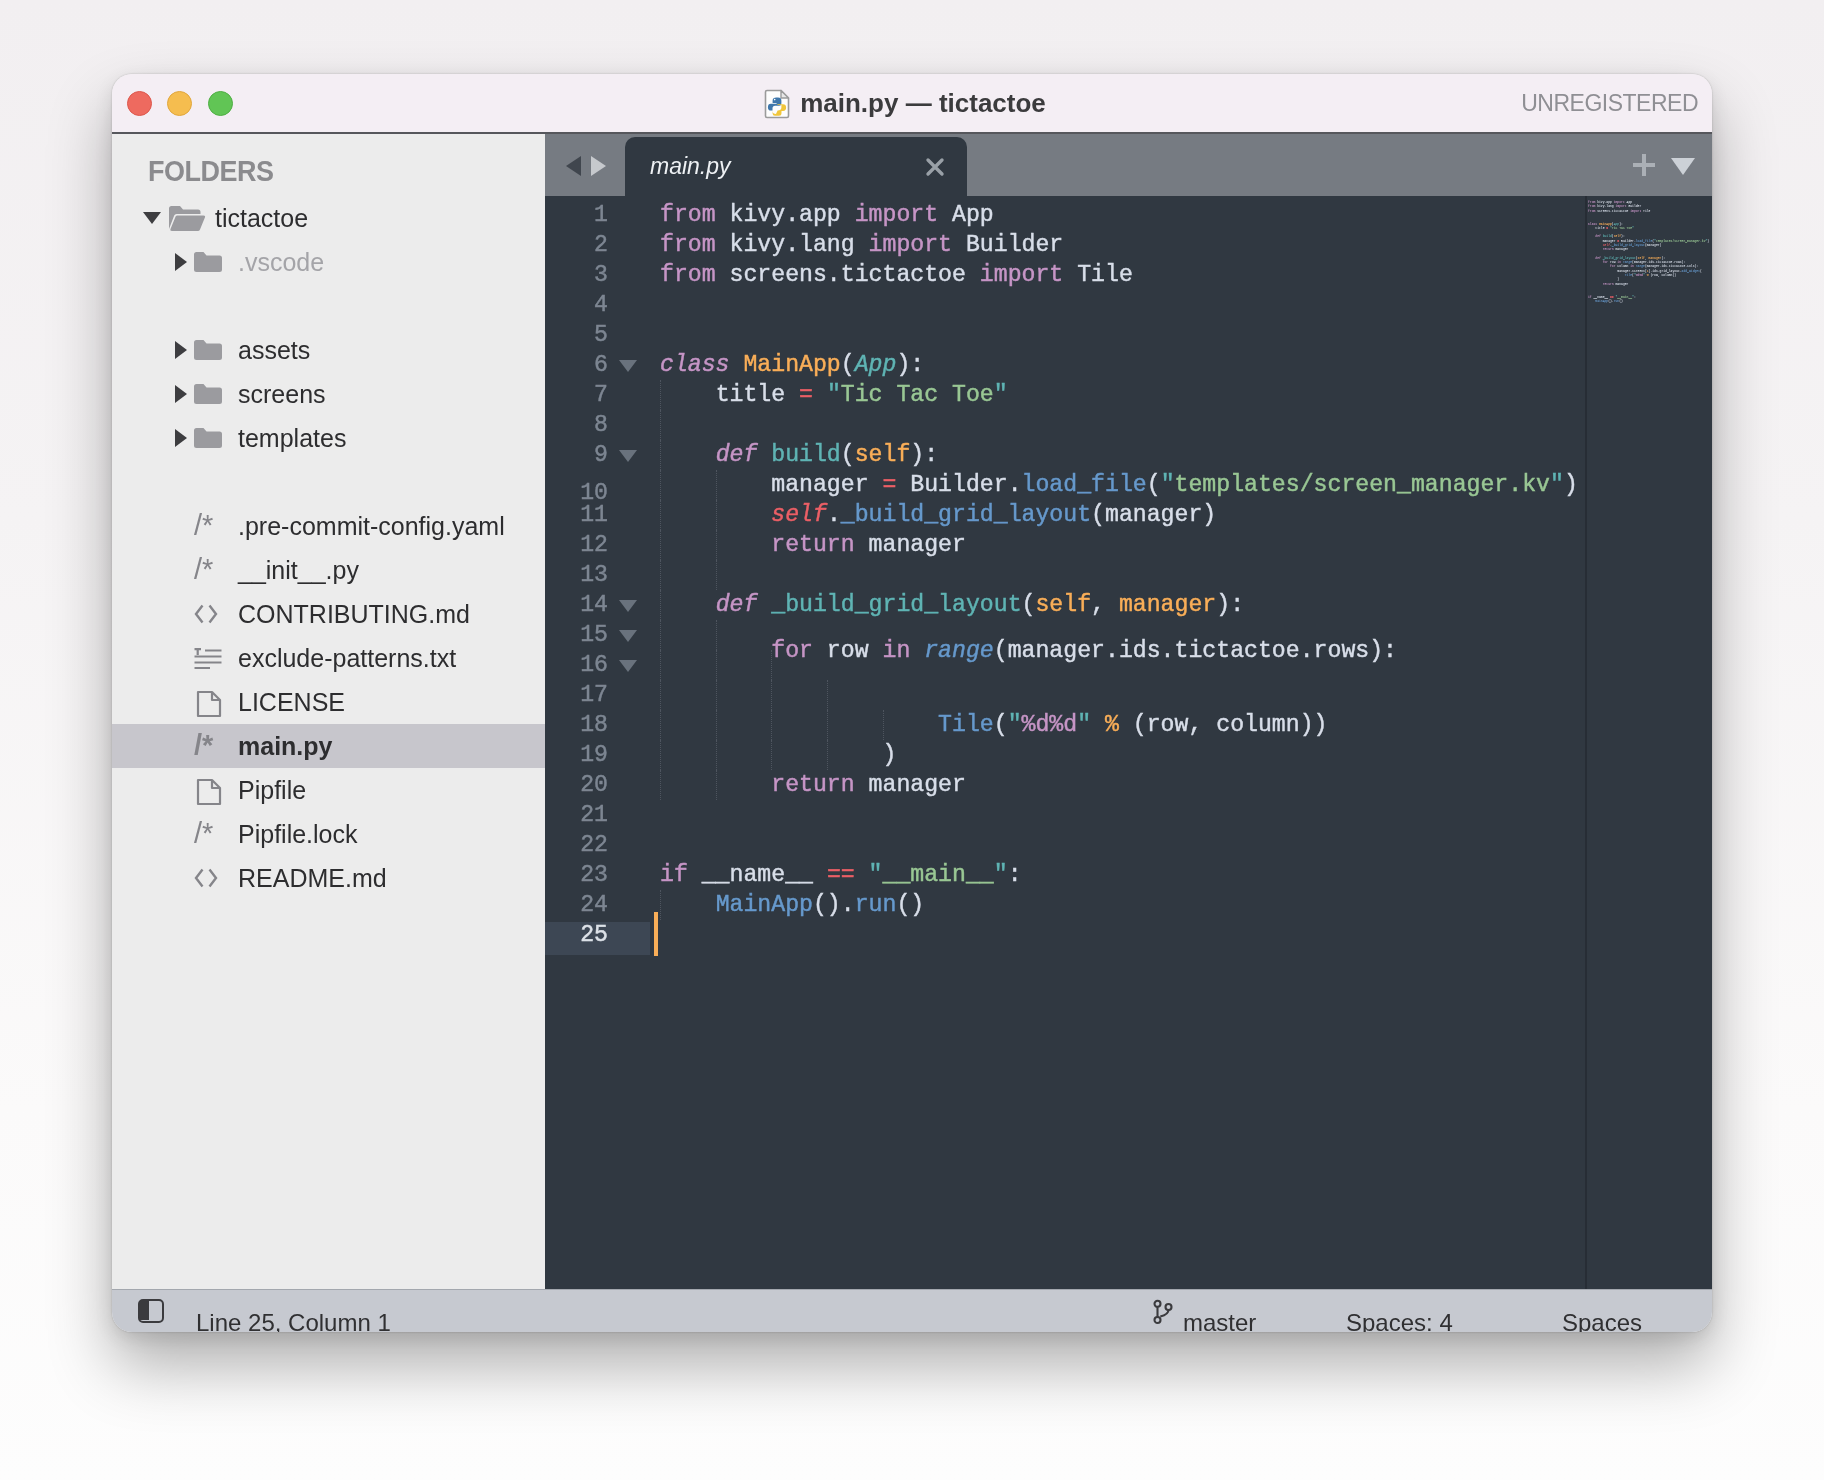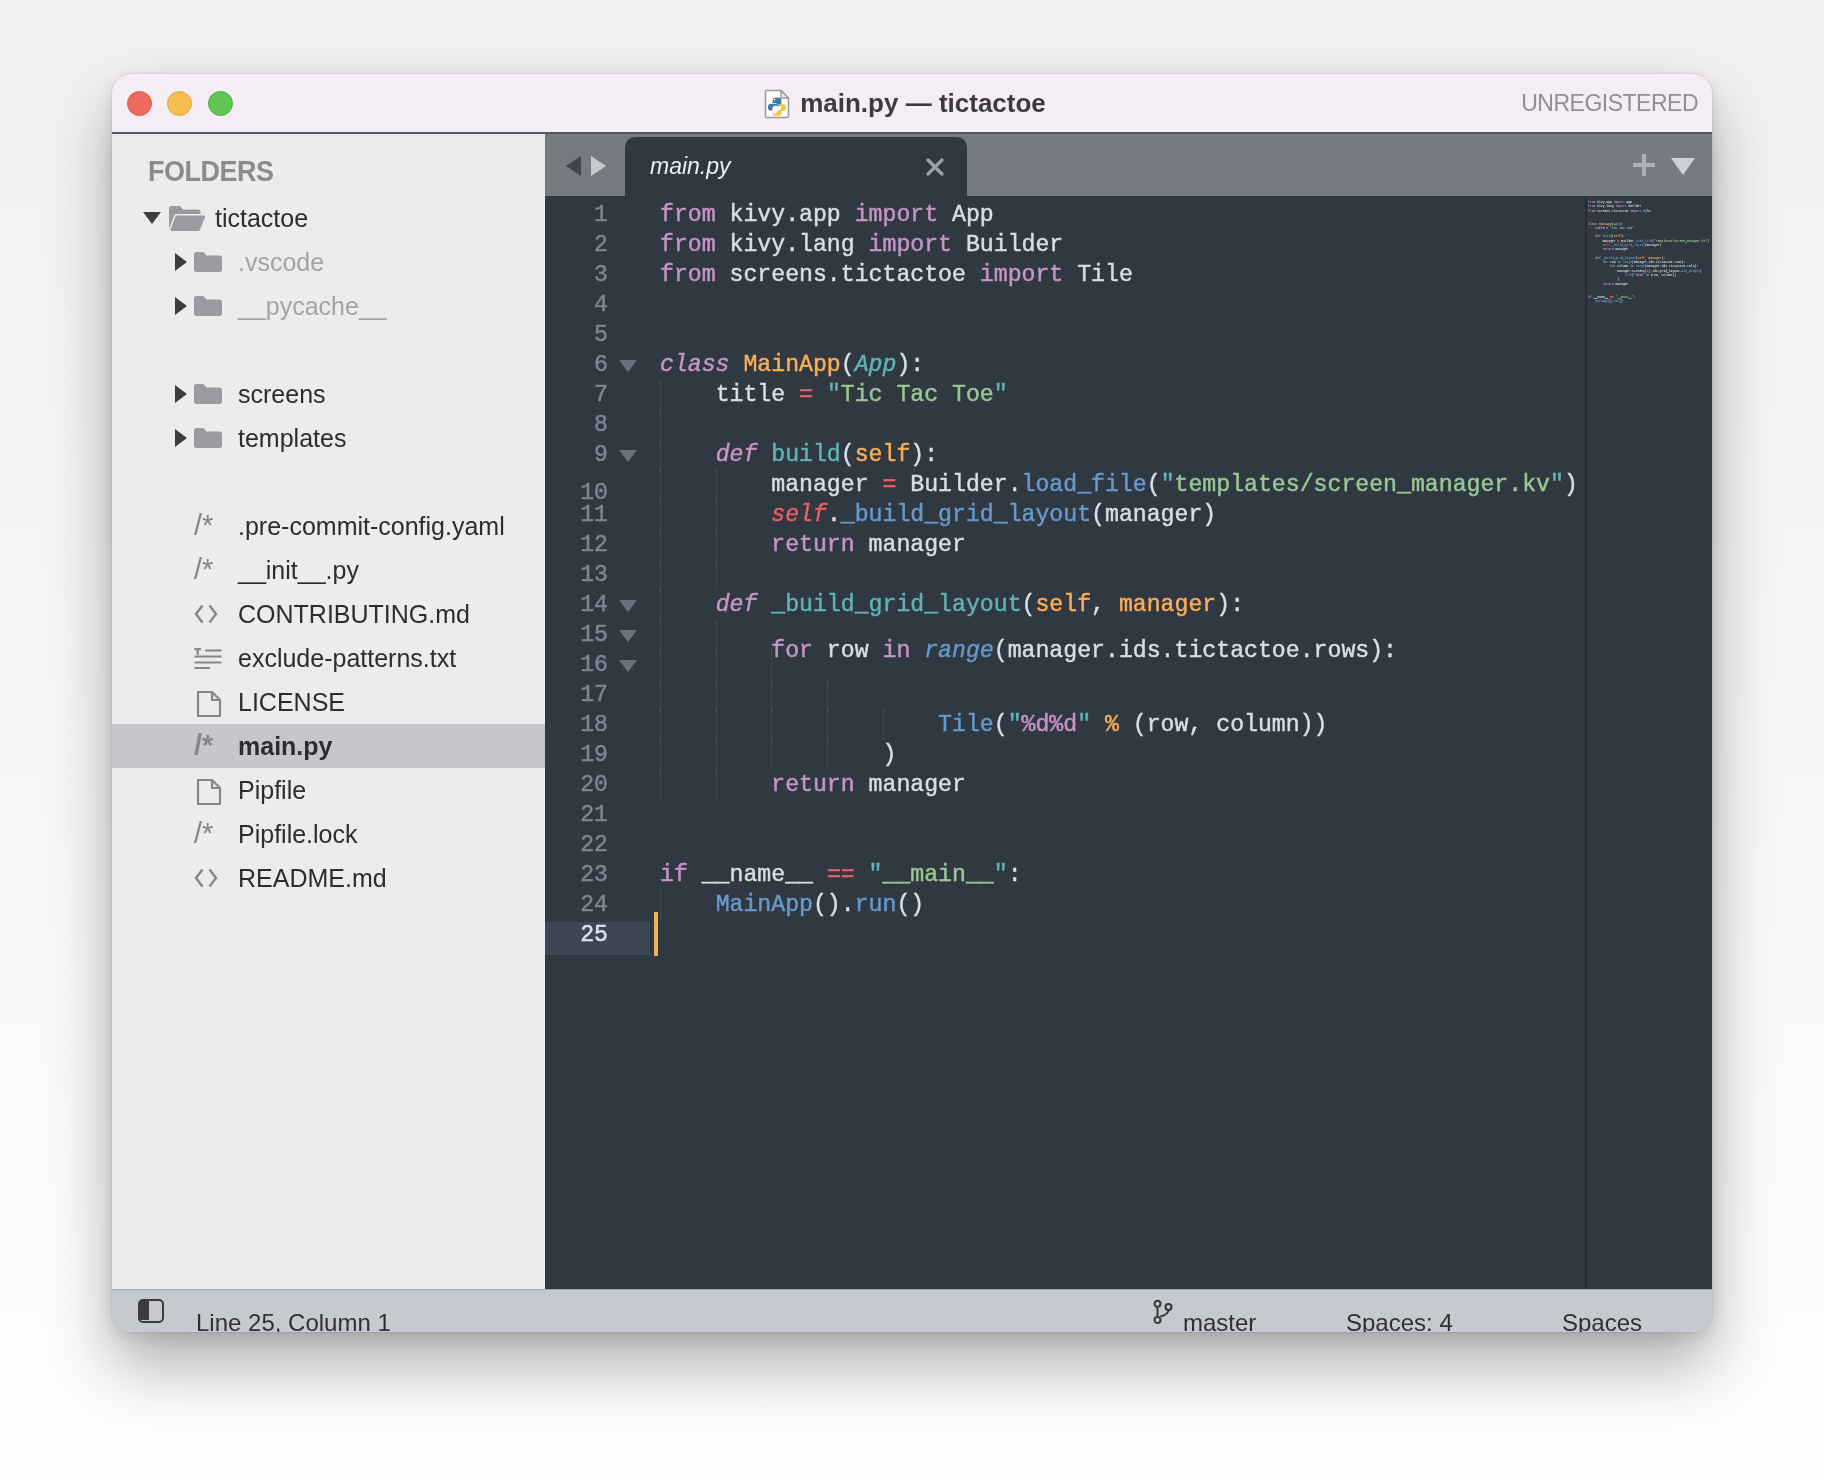--- a/index.html
+++ b/index.html
@@ -94,26 +94,26 @@
           </svg>
           <span class="lbl" style="left:103px">tictactoe</span>
         </div>
         <div class="trow dim" style="top:106px">
           <span class="tri right" style="left:63px"></span>
           <svg width="30" height="24" viewBox="0 0 30 24" class="fi">
             <path d="M1 4.5 Q1 2 3.5 2 L10.5 2 L13.5 5.5 L26.5 5.5 Q29 5.5 29 8 L29 19.5 Q29 22 26.5 22 L3.5 22 Q1 22 1 19.5 Z" fill="#9b9b9f"></path>
           </svg>
           <span class="lbl" style="left:126px">.vscode</span>
         </div>
-        <div class="trow dim" style="top:150px">
+        <div class="trow" style="top:194px">
           <span class="tri right" style="left:63px"></span>
           <svg width="30" height="24" viewBox="0 0 30 24" class="fi">
             <path d="M1 4.5 Q1 2 3.5 2 L10.5 2 L13.5 5.5 L26.5 5.5 Q29 5.5 29 8 L29 19.5 Q29 22 26.5 22 L3.5 22 Q1 22 1 19.5 Z" fill="#9b9b9f"></path>
           </svg>
-          <span class="lbl" style="left:126px">__pycache__</span>
+          <span class="lbl" style="left:126px">assets</span>
         </div>
         <div class="trow" style="top:282px">
           <span class="tri right" style="left:63px"></span>
           <svg width="30" height="24" viewBox="0 0 30 24" class="fi">
             <path d="M1 4.5 Q1 2 3.5 2 L10.5 2 L13.5 5.5 L26.5 5.5 Q29 5.5 29 8 L29 19.5 Q29 22 26.5 22 L3.5 22 Q1 22 1 19.5 Z" fill="#9b9b9f"></path>
           </svg>
           <span class="lbl" style="left:126px">templates</span>
         </div>
         <div class="trow" style="top:238px">
           <span class="tri right" style="left:63px"></span>

